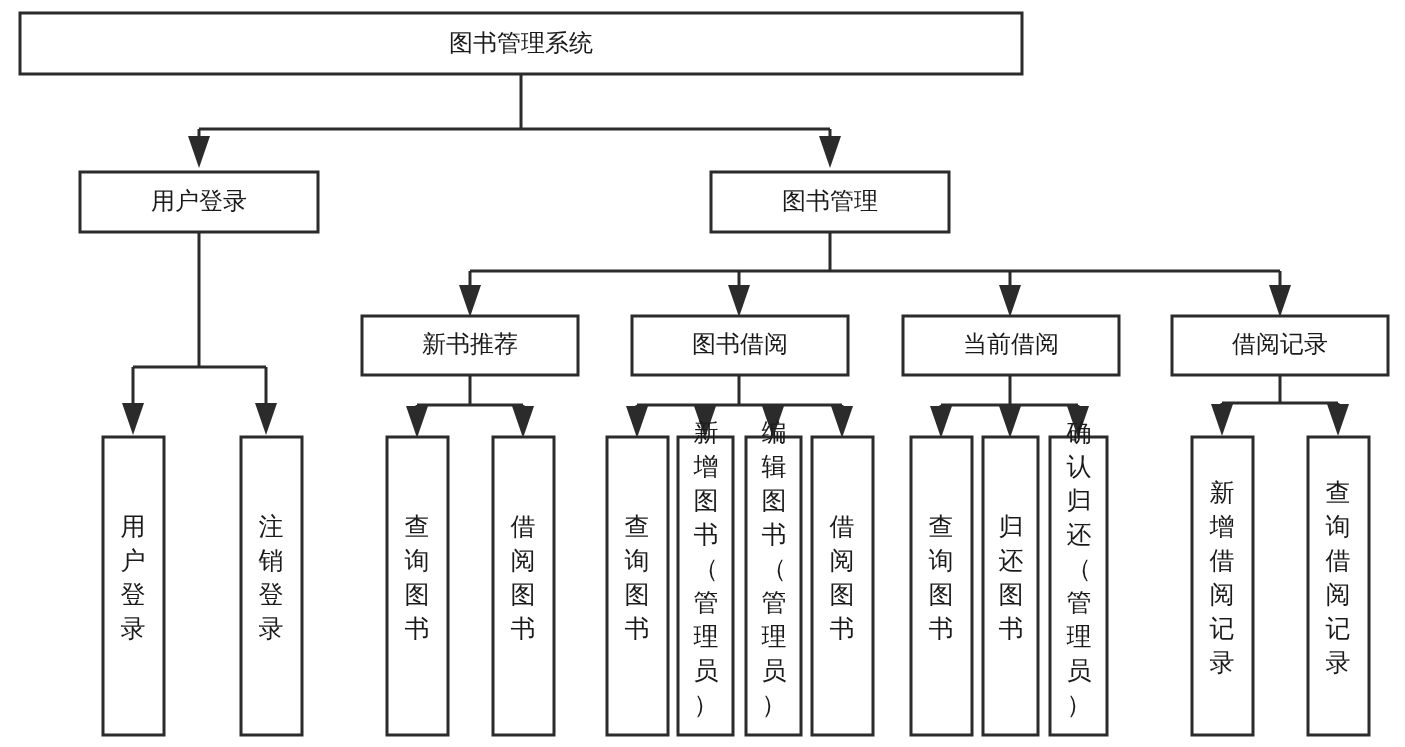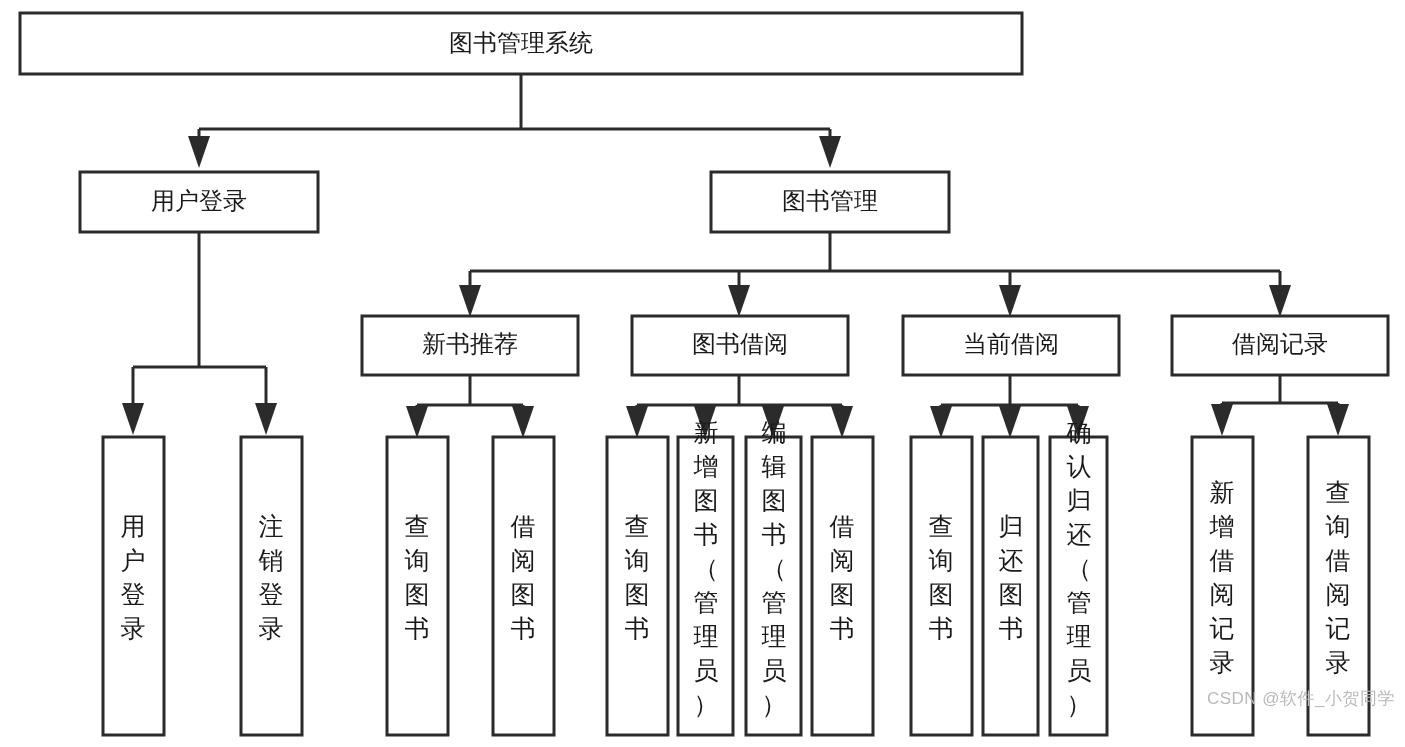--- a/index.html
+++ b/index.html
@@ -238,14 +238,13 @@
       <rect class="node-box" x="1192" y="437" width="61" height="298"></rect>
       <text class="node-label-vertical" x="1222" y="501"><tspan x="1222" dy="0">新</tspan><tspan x="1222" dy="34">增</tspan><tspan x="1222" dy="34">借</tspan><tspan x="1222" dy="34">阅</tspan><tspan x="1222" dy="34">记</tspan><tspan x="1222" dy="34">录</tspan></text>
     </g>
     <g>
       <rect class="node-box" x="1308" y="437" width="61" height="298"></rect>
       <text class="node-label-vertical" x="1338" y="501"><tspan x="1338" dy="0">查</tspan><tspan x="1338" dy="34">询</tspan><tspan x="1338" dy="34">借</tspan><tspan x="1338" dy="34">阅</tspan><tspan x="1338" dy="34">记</tspan><tspan x="1338" dy="34">录</tspan></text>
     </g>
 
   </svg>
 
-  <div class="watermark">CSDN @软件_小贺同学</div>
 </div>
 
 </body></html>

